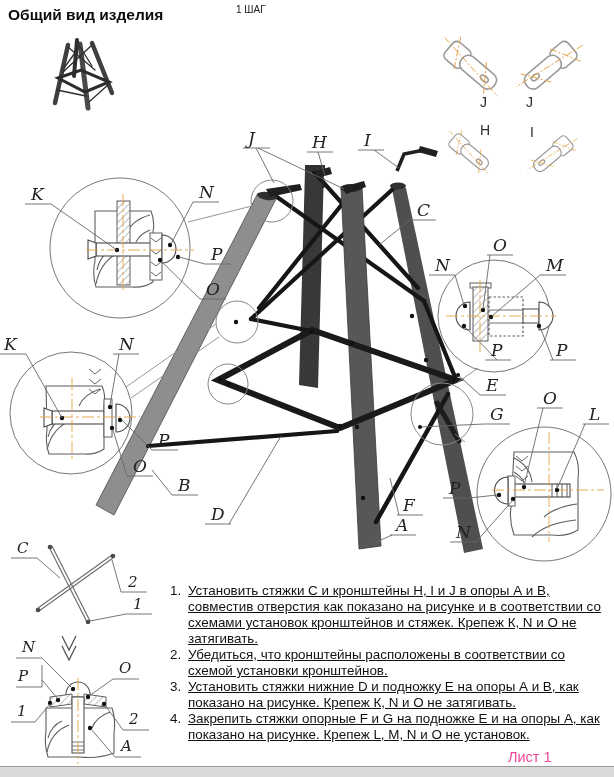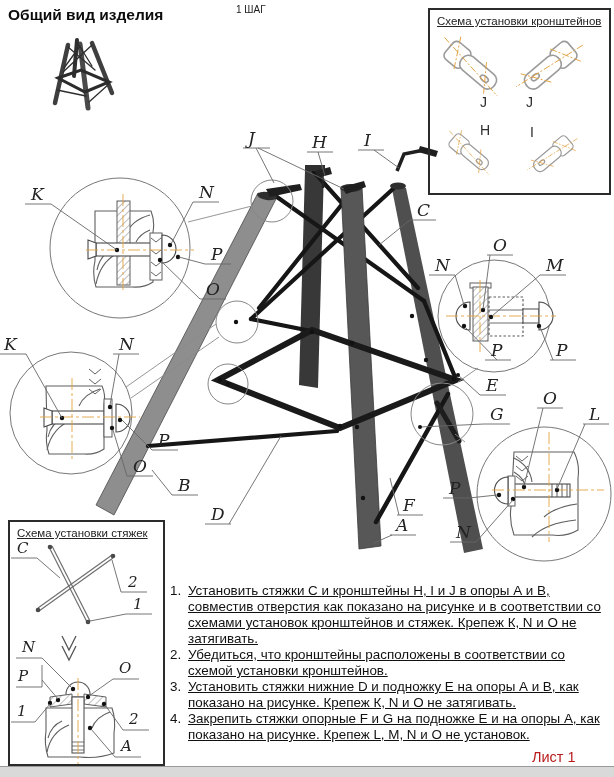--- a/index.html
+++ b/index.html
@@ -14,21 +14,21 @@
   .scheme-box{position:absolute;z-index:2;border:2px solid #2b2b2b;background:transparent;}
   #bracket-box{left:428px;top:8px;width:179px;height:183px;}
   #tie-box{left:8px;top:520px;width:153px;height:242px;}
   .scheme-title{position:absolute;left:7px;top:5px;font-size:11.5px;color:#222;
                 text-decoration:underline;white-space:nowrap;}
   #instructions{position:absolute;left:170px;top:583px;width:442px;z-index:3;
                 font-size:13.4px;line-height:16px;color:#111;}
   .instr-row{display:flex;}
   .instr-num{width:18px;flex:0 0 18px;}
   .instr-text{flex:1;text-decoration:underline;}
-  #sheet-label{position:absolute;left:532px;top:749px;z-index:3;font-size:14.5px;color:#b91c1c;}
+  #sheet-label{position:absolute;left:508px;top:749px;z-index:3;font-size:14.5px;color:#ec4899;}
   #bottom-strip{position:absolute;left:0;top:766px;width:614px;height:11px;z-index:4;
                 background:#d9d9d9;border-top:1px solid #9a9a9a;}
 </style>
 </head>
 <body>
 
 <div id="page">
 
   <span id="overview-title">Общий вид изделия</span>
   <span id="step-title">1 ШАГ</span>
@@ -365,26 +365,20 @@
         <line x1="11" y1="722" x2="35" y2="722"></line>
           <line x1="35" y1="722" x2="50" y2="704"></line>
         <line x1="123" y1="730" x2="149" y2="730"></line>
           <line x1="123" y1="730" x2="105" y2="705"></line>
         <line x1="115" y1="757" x2="141" y2="757"></line>
           <line x1="115" y1="757" x2="91" y2="729"></line>
       </g>
     </g>
   </svg>
 
-  <div id="bracket-box" class="scheme-box">
-    <span class="scheme-title">Схема установки кронштейнов</span>
-  </div>
-  <div id="tie-box" class="scheme-box">
-    <span class="scheme-title">Схема установки стяжек</span>
-  </div>
 
   <span class="boxlbl" style="left:480px;top:95px">J</span>
   <span class="boxlbl" style="left:526px;top:95px">J</span>
   <span class="boxlbl" style="left:480px;top:123px">H</span>
   <span class="boxlbl" style="left:530px;top:125px">I</span>
 
   <span class="lbl" style="left:248px;top:130px">J</span>
   <span class="lbl" style="left:312px;top:134px">H</span>
   <span class="lbl" style="left:364px;top:132px">I</span>
   <span class="lbl" style="left:417px;top:202px">C</span>

